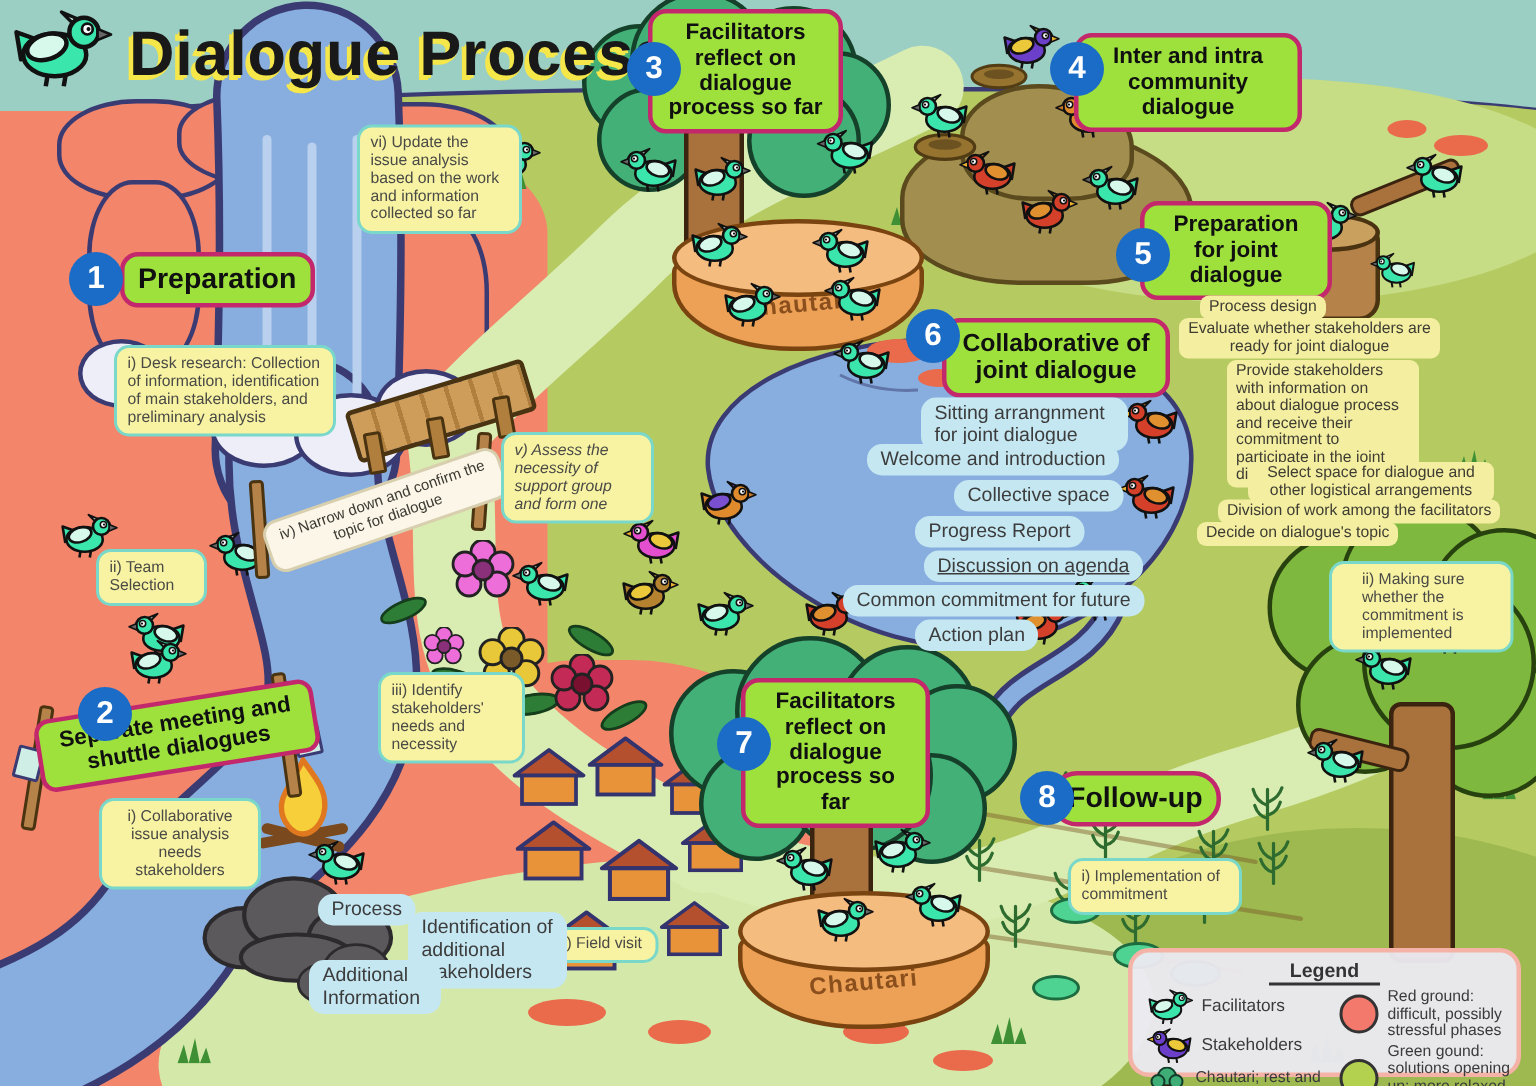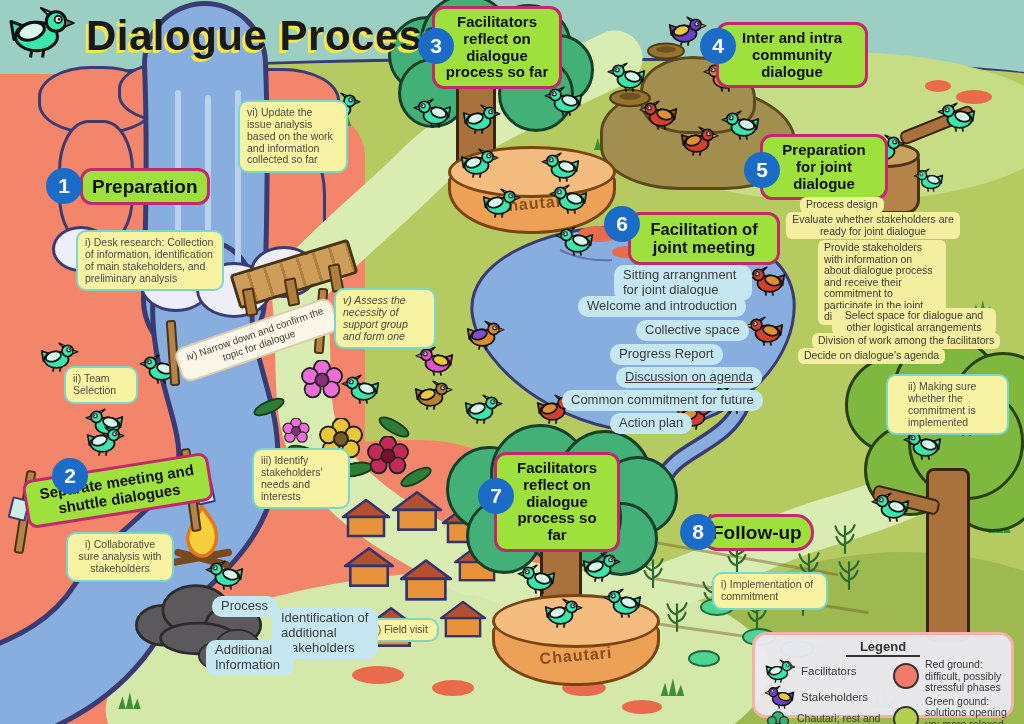--- a/index.html
+++ b/index.html
@@ -565,25 +565,25 @@
 
   <div class="step" style="left:744px;top:134px;">
     <div class="num" style="top:18px;">5</div>
     <div class="sbox" style="left:16px;top:0;width:104px;font-size:15px;">Preparation for joint dialogue</div>
   </div>
   <span class="hl" style="left:800px;top:197px;">Process design</span>
   <span class="hl wrap" style="left:786px;top:212px;width:162px;text-align:center;">Evaluate whether stakeholders are ready for joint dialogue</span>
   <span class="hl wrap" style="left:818px;top:240px;width:116px;">Provide stakeholders with information on about dialogue process and receive their commitment to participate in the joint dialogue</span>
   <span class="hl wrap" style="left:832px;top:308px;width:152px;text-align:center;">Select space for dialogue and other logistical arrangements</span>
   <span class="hl" style="left:812px;top:333px;">Division of work among the facilitators</span>
-  <span class="hl" style="left:798px;top:348px;">Decide on dialogue's agenda</span>
+  <span class="hl" style="left:798px;top:348px;">Decide on dialogue's topic</span>
 
   <div class="step" style="left:604px;top:202px;">
     <div class="num" style="top:4px;">6</div>
-    <div class="sbox" style="left:24px;top:10px;width:128px;font-size:16.5px;">Facilitation of joint meeting</div>
+    <div class="sbox" style="left:24px;top:10px;width:128px;font-size:16.5px;">Collaborative of joint dialogue</div>
   </div>
   <div class="pill wrap" style="left:614px;top:265px;width:120px;">Sitting arrangnment for joint dialogue</div>
   <div class="pill" style="left:578px;top:296px;">Welcome and introduction</div>
   <div class="pill" style="left:636px;top:320px;">Collective space</div>
   <div class="pill" style="left:610px;top:344px;">Progress Report</div>
   <div class="pill" style="left:616px;top:367px;text-decoration:underline;">Discussion on agenda</div>
   <div class="pill" style="left:562px;top:390px;">Common commitment for future</div>
   <div class="pill" style="left:610px;top:413px;">Action plan</div>
 
   <div class="step" style="left:478px;top:452px;">
@@ -593,26 +593,26 @@
 
   <div class="step" style="left:680px;top:512px;">
     <div class="num" style="top:2px;">8</div>
     <div class="sbox" style="left:20px;top:2px;font-size:19px;white-space:nowrap;border-radius:18px;">Follow-up</div>
   </div>
 
   <div class="pole" style="left:168px;top:320px;height:62px;transform:rotate(-4deg);"></div>
   <div class="pole" style="left:316px;top:288px;height:62px;transform:rotate(4deg);"></div>
   <div class="banner4" style="left:174px;top:322px;">iv) Narrow down and confirm the topic for dialogue</div>
 
-  <div class="note" style="left:238px;top:100px;width:92px;">vi) Update the issue analysis based on the work and information collected so far</div>
+  <div class="note" style="left:238px;top:83px;width:92px;">vi) Update the issue analysis based on the work and information collected so far</div>
   <div class="note" style="left:76px;top:230px;width:130px;">i) Desk research: Collection of information, identification of main stakeholders, and preliminary analysis</div>
   <div class="note" style="left:64px;top:366px;width:56px;">ii) Team Selection</div>
   <div class="note" style="left:334px;top:288px;width:84px;font-style:italic;">v) Assess the necessity of support group and form one</div>
-  <div class="note" style="left:252px;top:448px;width:80px;">iii) Identify stakeholders' needs and interests</div>
-  <div class="note" style="left:66px;top:532px;width:90px;text-align:center;">i) Collaborative sure analysis with stakeholders</div>
+  <div class="note" style="left:252px;top:448px;width:80px;">iii) Identify stakeholders' needs and necessity</div>
+  <div class="note" style="left:66px;top:532px;width:90px;text-align:center;">i) Collaborative issue analysis needs stakeholders</div>
   <div class="note" style="left:362px;top:618px;white-space:nowrap;padding:4px 9px;">ii) Field visit</div>
   <div class="note" style="left:886px;top:374px;width:92px;padding-left:20px;">ii) Making sure whether the commitment is implemented</div>
   <div class="note" style="left:712px;top:572px;width:98px;">i) Implementation of commitment</div>
 
   <div class="pill" style="left:212px;top:596px;">Process</div>
   <div class="pill wrap" style="left:272px;top:608px;width:88px;">Identification of additional stakeholders</div>
   <div class="pill wrap" style="left:206px;top:640px;width:70px;">Additional Information</div>
 
   <div class="footer">
     <svg width="18" height="18">

